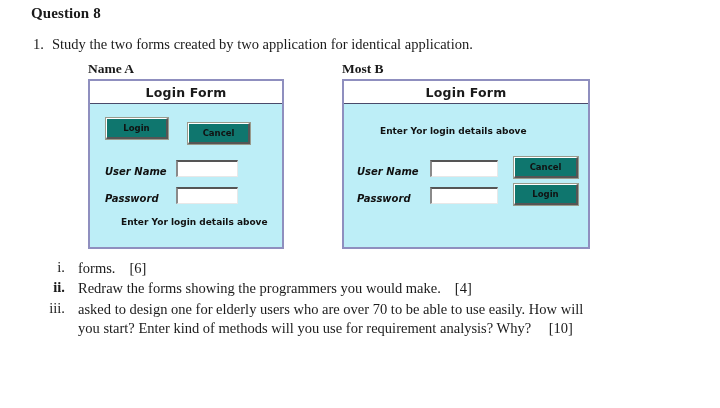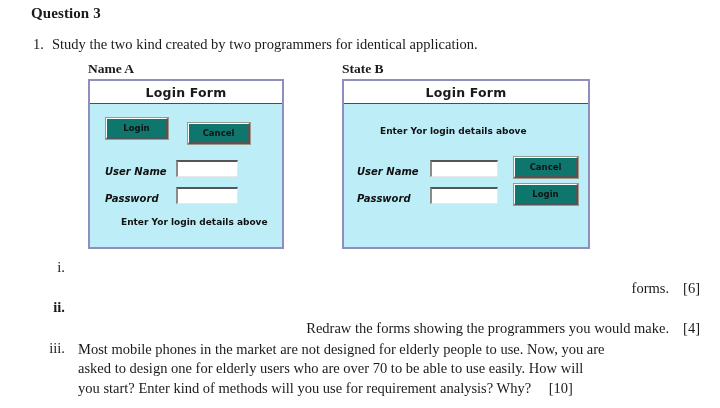--- a/index.html
+++ b/index.html
@@ -167,54 +167,53 @@
     flex: 1;
     position: relative;
   }
   .sub-line {
     display: block;
     line-height: 1.34;
     white-space: nowrap;
   }
   .sub-line.spread {
     display: flex;
-    justify-content: flex-end;
-    margin-top: 20px;
+    justify-content: flex-start;
   }
   .marks { margin-left: 14px; }
 </style>
 </head>
 <body>
 
-<div class="q-heading">Question 3</div>
+<div class="q-heading">Question 8</div>
 
 <div class="intro-row">
   <span class="intro-num">1.</span>
-  <span class="intro-text">Study the two kind created by two programmers for identical application.</span>
+  <span class="intro-text">Study the two forms created by two application for identical application.</span>
 </div>
 
 <div class="form-label form-a-label">Name A</div>
 
 <div class="form-box form-a">
   <div class="form-title">Login Form</div>
   <div class="form-body">
     <div class="btn a-btn-login">Login</div>
     <div class="btn a-btn-cancel">Cancel</div>
 
     <div class="field-label a-lbl-user">User Name</div>
     <div class="text-input a-in-user"></div>
 
     <div class="field-label a-lbl-pass">Password</div>
     <div class="text-input a-in-pass"></div>
 
     <div class="hint-text a-hint">Enter Yor login details above</div>
   </div>
 </div>
 
-<div class="form-label form-b-label">State B</div>
+<div class="form-label form-b-label">Most B</div>
 
 <div class="form-box form-b">
   <div class="form-title">Login Form</div>
   <div class="form-body">
     <div class="hint-text b-hint">Enter Yor login details above</div>
 
     <div class="field-label b-lbl-user">User Name</div>
     <div class="text-input b-in-user"></div>
 
     <div class="field-label b-lbl-pass">Password</div>
@@ -243,21 +242,20 @@
       <span class="sub-line spread">
         <span>Redraw the forms showing the programmers you would make.</span>
         <span class="marks">[4]</span>
       </span>
     </span>
   </div>
 
   <div class="sub-row">
     <span class="sub-num">iii.</span>
     <span class="sub-body">
-      <span class="sub-line">Most mobile phones in the market are not designed for elderly people to use. Now, you are</span>
       <span class="sub-line">asked to design one for elderly users who are over 70 to be able to use easily. How will</span>
       <span class="sub-line">
         <span>you start? Enter kind of methods will you use for requirement analysis? Why?</span>
         <span class="marks">[10]</span>
       </span>
     </span>
   </div>
 
 </div>
 

